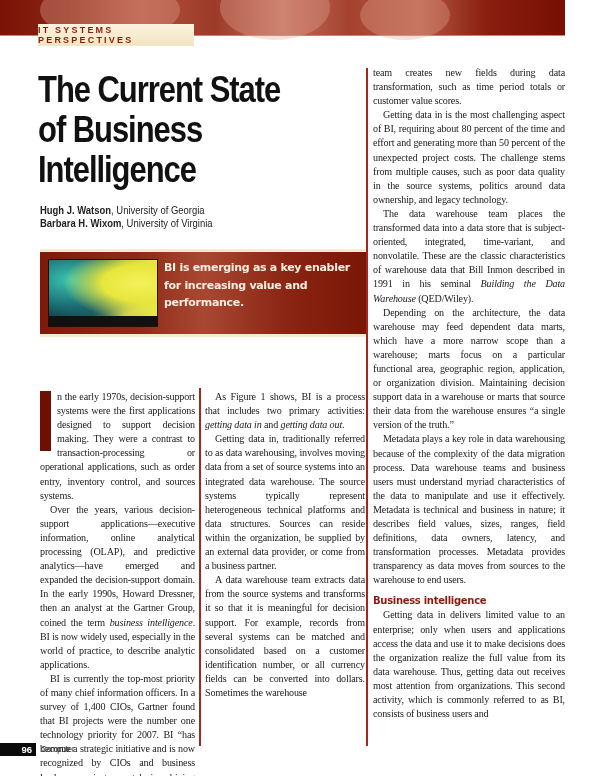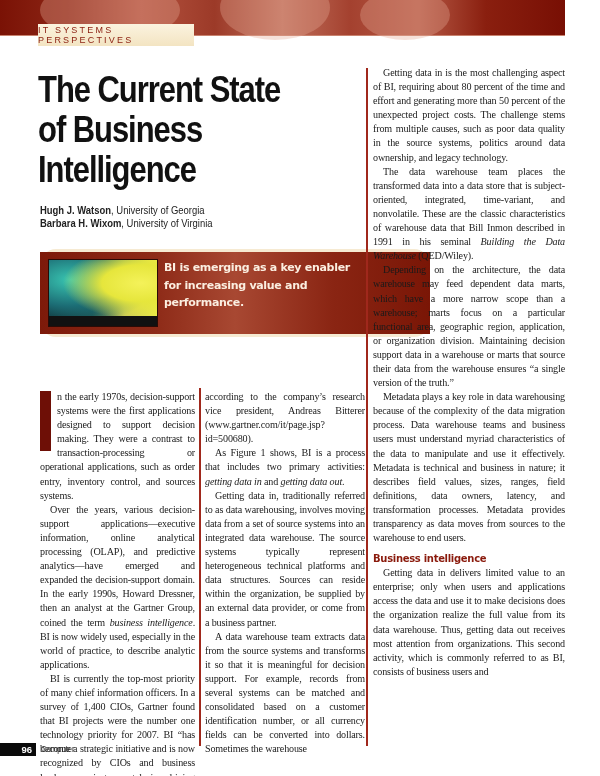--- a/index.html
+++ b/index.html
@@ -13,39 +13,39 @@
     background: linear-gradient(90deg, #7a1205 0%, #8d2616 12%, #b4523f 25%, #9c3a28 38%, #c0705c 50%, #a4412f 62%, #b65a46 74%, #8a1f0f 86%, #780f04 100%);
     border-bottom:1px solid #c9836f;
   }
   .banner-blob { position:absolute; border-radius:50%; background:rgba(230,170,150,0.35); }
   .tag {
     position:absolute; left:38px; top:24px; width:156px; height:22px;
     background:linear-gradient(180deg,#fbf3df,#f3e4c2);
     display:flex; align-items:center; justify-content:center;
   }
   .tag span {
-    font-family:"Liberation Sans", sans-serif; font-weight:normal; font-size:9px;
+    font-family:"Liberation Sans", sans-serif; font-weight:bold; font-size:9px;
     letter-spacing:2.2px; color:#8a1d0e;
   }
   .title {
     position:absolute; left:38px; top:70px; width:330px;
     font-family:"Liberation Sans", sans-serif; font-weight:bold;
     font-size:36px; line-height:40px; letter-spacing:-1.2px; color:#111;
     transform:scaleX(0.86); transform-origin:left top;
   }
   .title div { white-space:nowrap; }
   .authors {
     position:absolute; left:40px; top:204px;
     font-family:"Liberation Sans", sans-serif; font-size:10.5px; line-height:13px; color:#222;
     transform:scaleX(0.9); transform-origin:left top; white-space:nowrap;
   }
   .authors b { font-weight:bold; }
   .callout-wrap {
-    position:absolute; left:40px; top:255px; width:390px; height:60px;
-    background:#f6ead2; padding:2px 0;border-radius:16px;
+    position:absolute; left:40px; top:255px; width:328px; height:60px;
+    background:#f6ead2; padding:2px 0;
   }
   .callout {
     position:absolute; left:0; top:3px; right:0; bottom:3px;
     background:linear-gradient(90deg,#7d1a0a 0%, #8e2b18 30%, #a84832 50%, #8a2513 75%, #7a1606 100%);
   }
   .callout-img {
     position:absolute; left:8px; top:7px; width:108px; height:66px;
     background:
       radial-gradient(ellipse at 85% 35%, #f4f25a 0%, #e6e63c 30%, transparent 60%),
       radial-gradient(ellipse at 20% 30%, #39c6b2 0%, #1c6d75 40%, transparent 70%),
@@ -129,27 +129,27 @@
 <div class="rule" style="left:199px;top:388px;height:358px;"></div>
 <div class="rule" style="left:366px;top:68px;height:678px;"></div>
 
 <div class="col col1">
   <p><span class="dropcap"></span><span>n the early 1970s, decision-support systems were the first applications designed to support decision making. They were a contrast to transaction-processing or operational applications, such as order entry, inventory control, and sources systems.</span></p>
   <p class="ind"><span>Over the years, various decision-support applications—executive information, online analytical processing (OLAP), and predictive analytics—have emerged and expanded the decision-support domain. In the early 1990s, Howard Dressner, then an analyst at the Gartner Group, coined the term </span><i>business intelligence</i><span>. BI is now widely used, especially in the world of practice, to describe analytic applications.</span></p>
   <p class="ind">BI is currently the top-most priority of many chief information officers. In a survey of 1,400 CIOs, Gartner found that BI projects were the number one technology priority for 2007. BI “has become a strategic initiative and is now recognized by CIOs and business leaders as instrumental in driving business effectiveness and innovation,”</p>
 </div>
 
 <div class="col col2">
-  <p>according to the company’s research vice president, Andreas Bitterer (www.gartner.com/it/page.jsp?id=500680).</p>
   <p class="ind"><span>As Figure 1 shows, BI is a process that includes two primary activities: </span><i>getting data in</i><span> and </span><i>getting data out</i><span>.</span></p>
   <p class="ind">Getting data in, traditionally referred to as data warehousing, involves moving data from a set of source systems into an integrated data warehouse. The source systems typically represent heterogeneous technical platforms and data structures. Sources can reside within the organization, be supplied by an external data provider, or come from a business partner.</p>
   <p class="ind">A data warehouse team extracts data from the source systems and transforms it so that it is meaningful for decision support. For example, records from several systems can be matched and consolidated based on a customer identification number, or all currency fields can be converted into dollars. Sometimes the warehouse</p>
 </div>
 
 <div class="col col3">
+  <p>team creates new fields during data transformation, such as time period totals or customer value scores.</p>
   <p class="ind">Getting data in is the most challenging aspect of BI, requiring about 80 percent of the time and effort and generating more than 50 percent of the unexpected project costs. The challenge stems from multiple causes, such as poor data quality in the source systems, politics around data ownership, and legacy technology.</p>
   <p class="ind"><span>The data warehouse team places the transformed data into a data store that is subject-oriented, integrated, time-variant, and nonvolatile. These are the classic characteristics of warehouse data that Bill Inmon described in 1991 in his seminal </span><i>Building the Data Warehouse</i><span> (QED/Wiley).</span></p>
   <p class="ind">Depending on the architecture, the data warehouse may feed dependent data marts, which have a more narrow scope than a warehouse; marts focus on a particular functional area, geographic region, application, or organization division. Maintaining decision support data in a warehouse or marts that source their data from the warehouse ensures “a single version of the truth.”</p>
   <p class="ind">Metadata plays a key role in data warehousing because of the complexity of the data migration process. Data warehouse teams and business users must understand myriad characteristics of the data to manipulate and use it effectively. Metadata is technical and business in nature; it describes field values, sizes, ranges, field definitions, data owners, latency, and transformation processes. Metadata provides transparency as data moves from sources to the warehouse to end users.</p>
   <div class="h-section">Business intelligence</div>
   <p class="ind">Getting data in delivers limited value to an enterprise; only when users and applications access the data and use it to make decisions does the organization realize the full value from its data warehouse. Thus, getting data out receives most attention from organizations. This second activity, which is commonly referred to as BI, consists of business users and</p>
 </div>
 
 <div class="footer-num">96</div>
 <div class="footer-pub">Computer</div>

